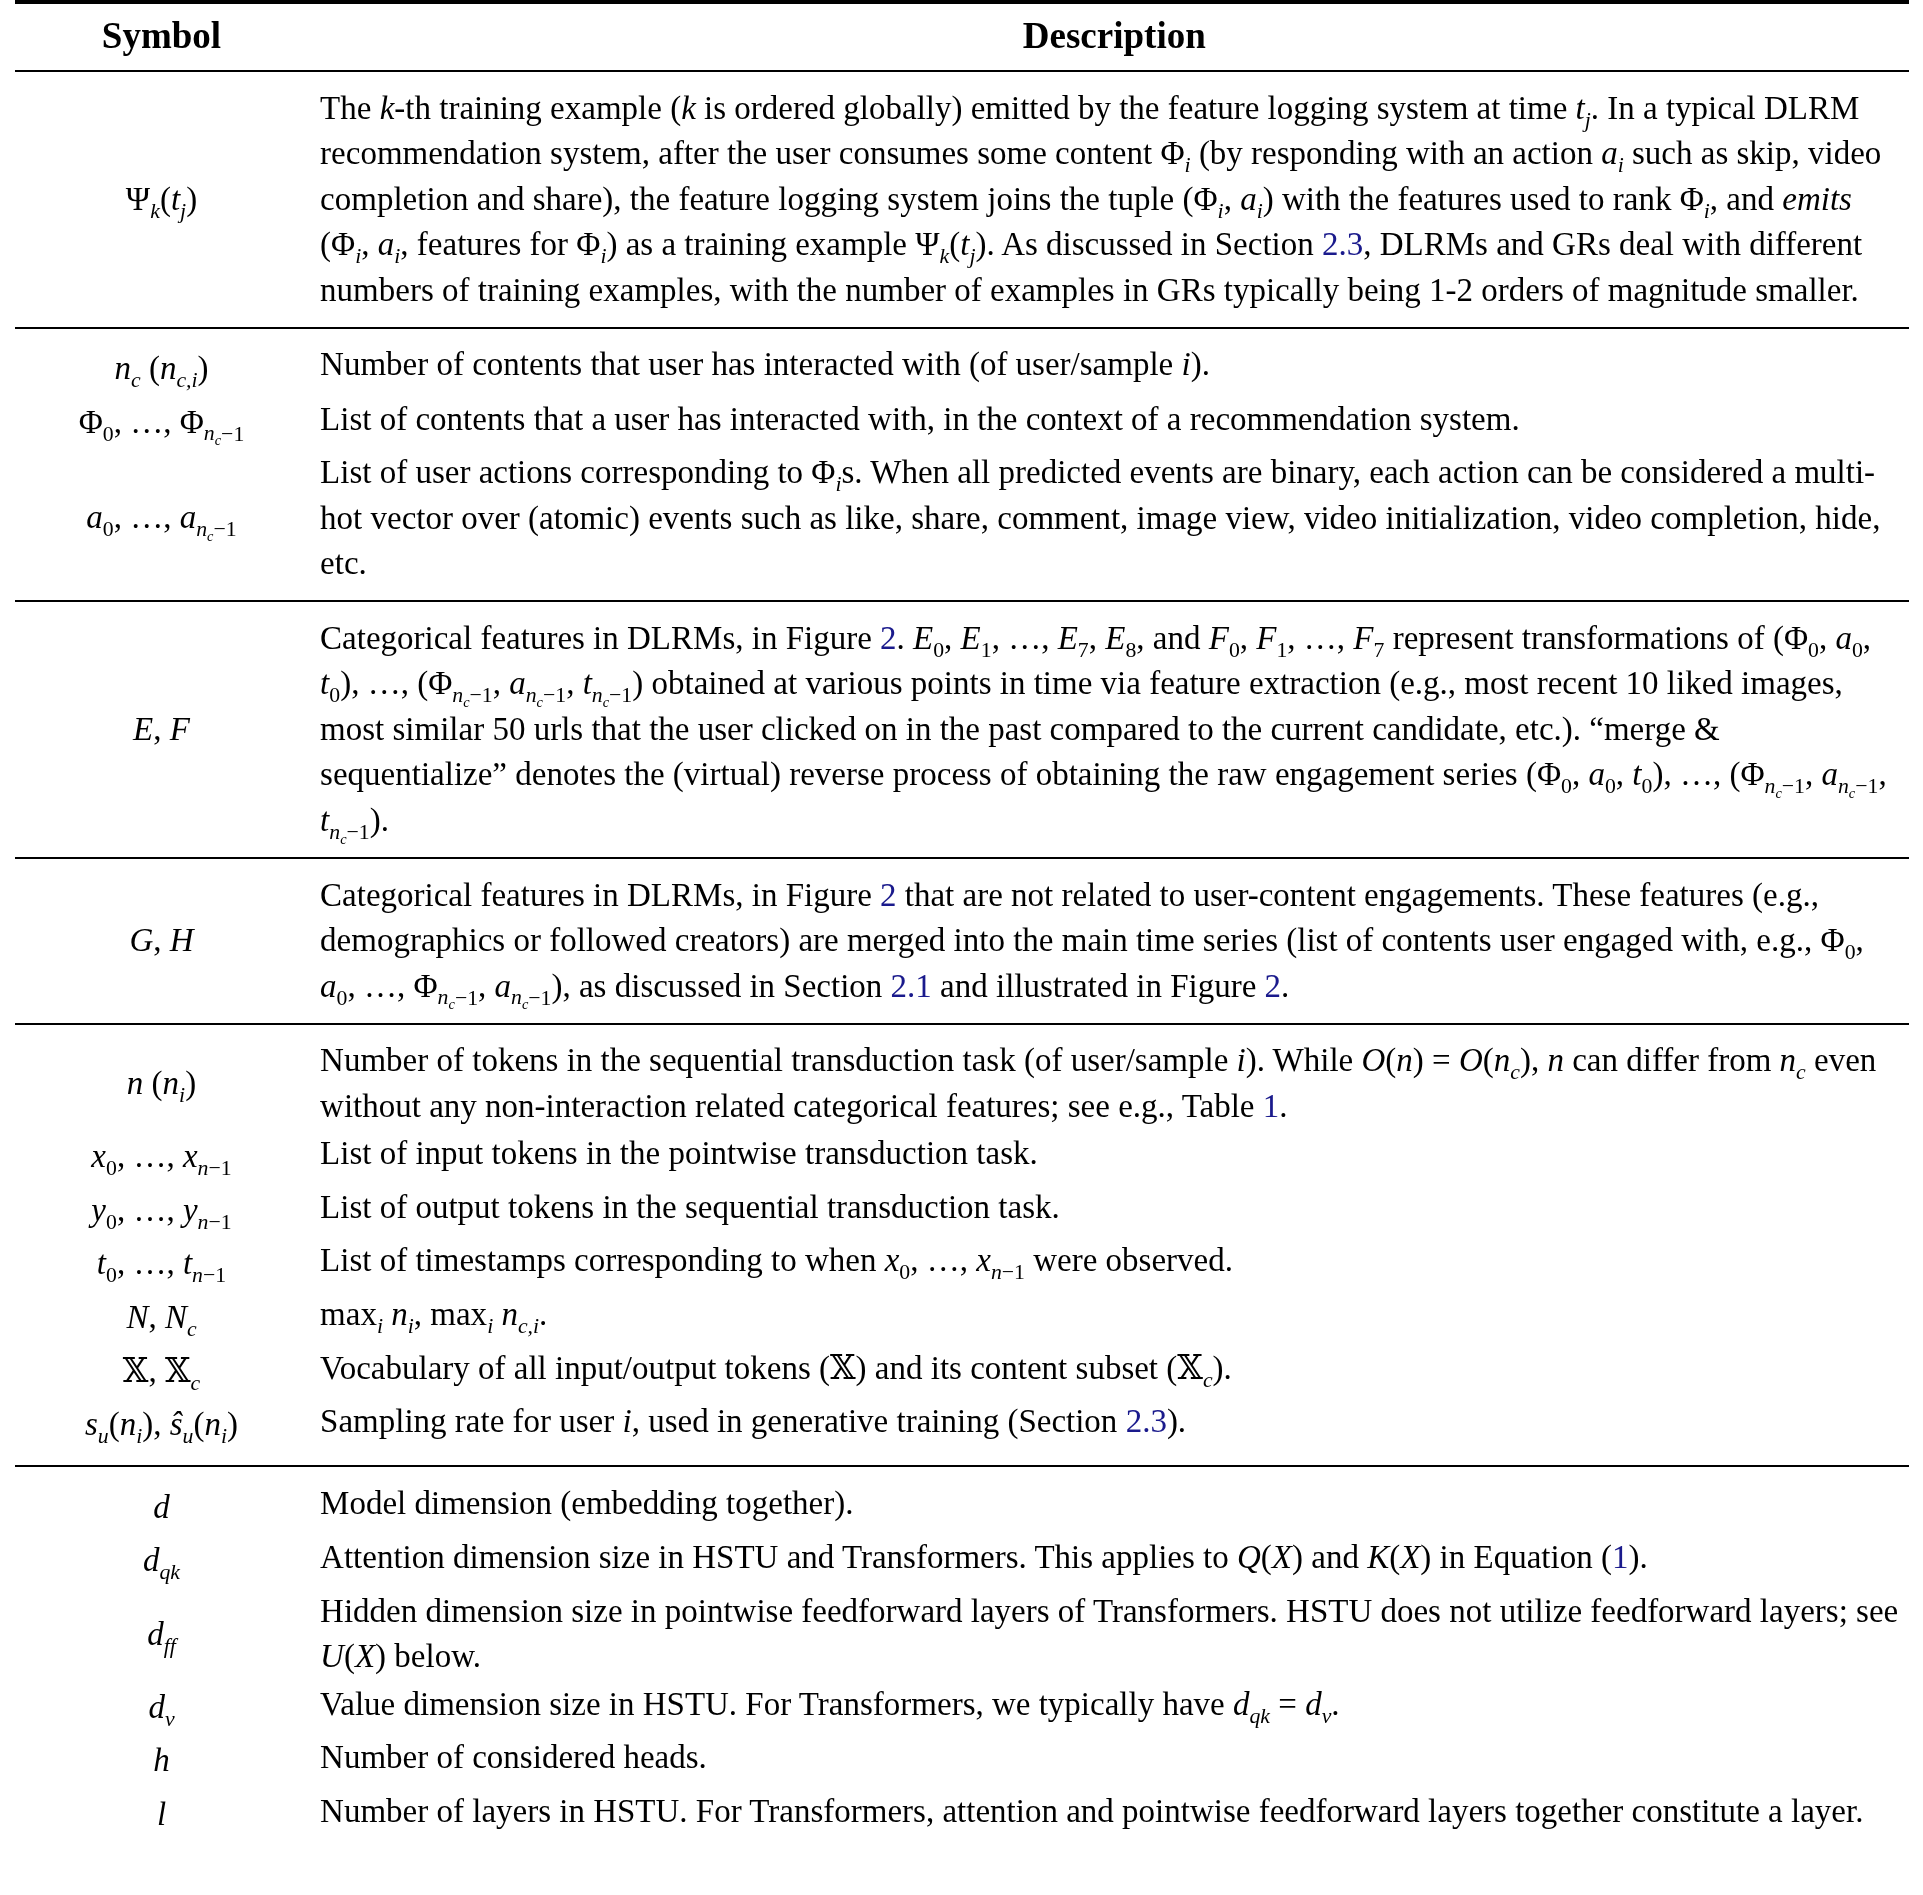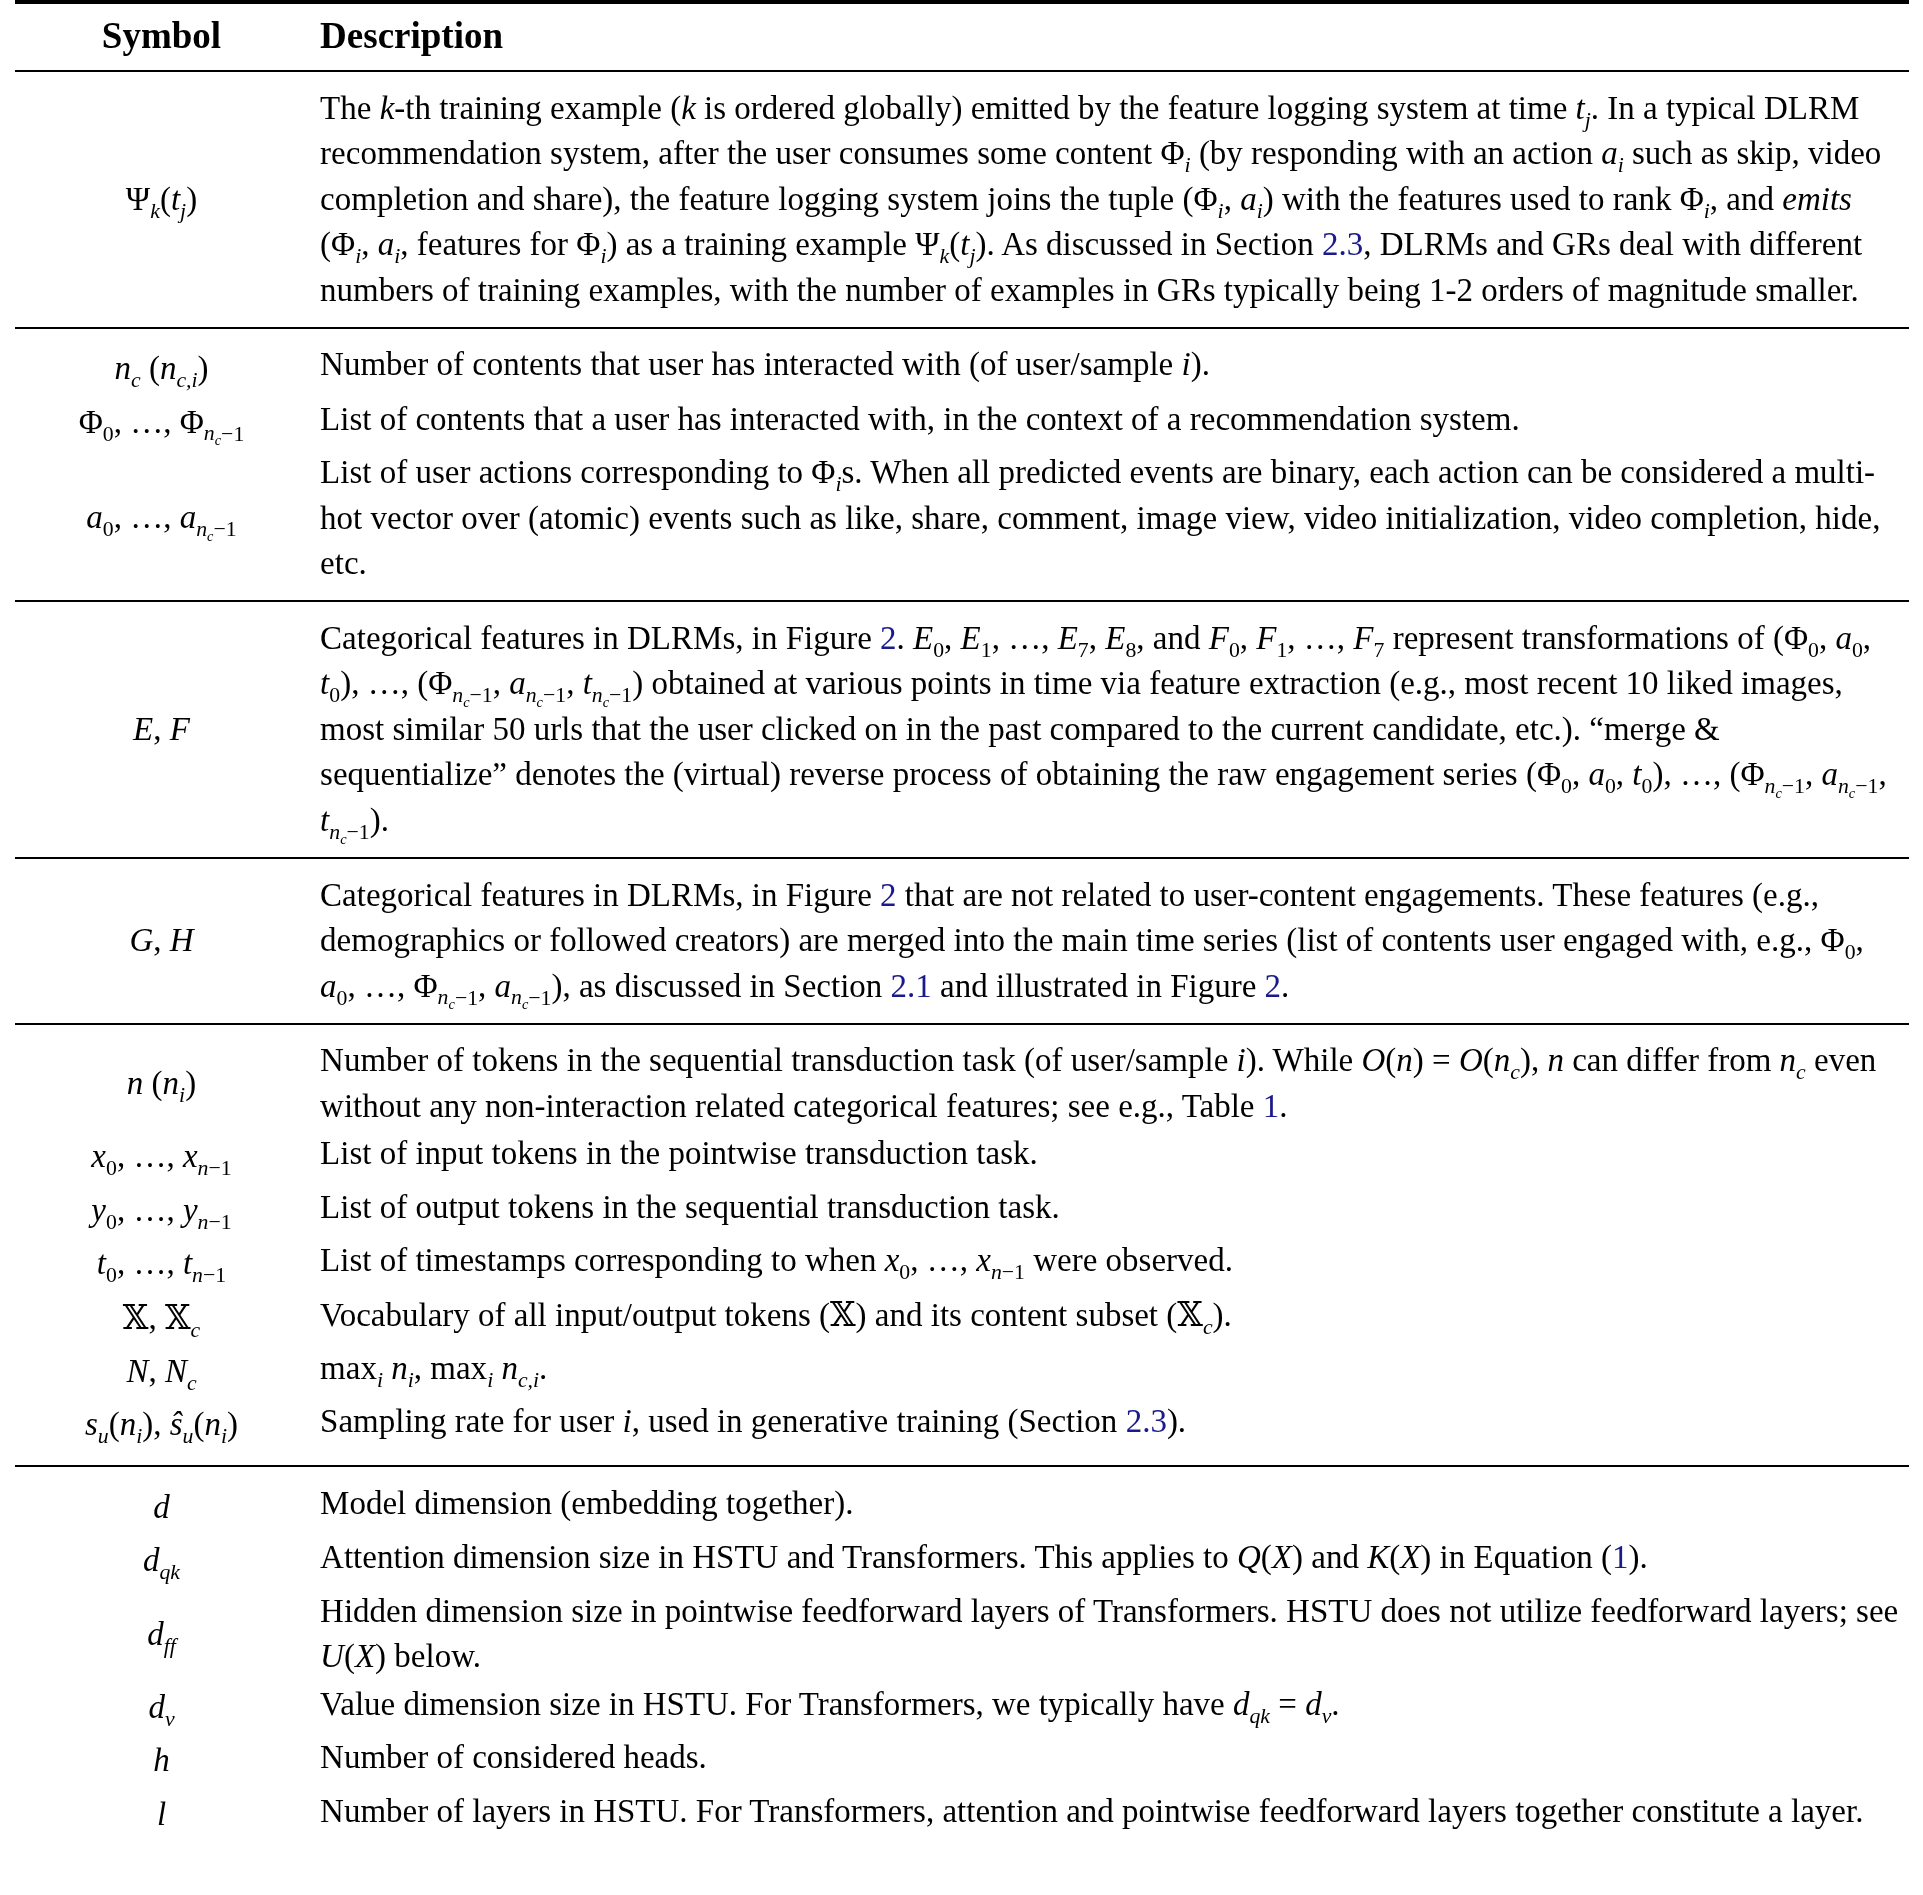--- a/index.html
+++ b/index.html
@@ -34,21 +34,21 @@
   .rule-head   { border-top: 2.9px solid #000; }
   .rule-mid    { border-top: 2.9px solid #000; }
 
   thead th {
     font-size: 37px;
     font-weight: bold;
     padding: 9.7px 0 13.5px 0;
     vertical-align: bottom;
   }
   th.sym-head  { text-align: center; }
-  th.desc-head { text-align: left; padding-left: 11.6px; }
+  th.desc-head { text-align: center; padding-left: 11.6px; }
 
   td.sym-cell {
     text-align: center;
     vertical-align: middle;
     font-size: 33px;
     line-height: 1.62;
     padding: 0 5.8px;
     white-space: nowrap;
   }
   td.desc-cell {
@@ -125,26 +125,26 @@
         </tr>
         <tr>
           <td class="sym-cell"><i>y</i><sub>0</sub>, …, <i>y</i><sub><i>n</i>−1</sub></td>
           <td class="desc-cell">List of output tokens in the sequential transduction task.</td>
         </tr>
         <tr>
           <td class="sym-cell"><i>t</i><sub>0</sub>, …, <i>t</i><sub><i>n</i>−1</sub></td>
           <td class="desc-cell">List of timestamps corresponding to when <i>x</i><sub>0</sub>, …, <i>x</i><sub><i>n</i>−1</sub> were observed.</td>
         </tr>
         <tr>
+          <td class="sym-cell"><i>N</i>, <i>N<sub>c</sub></i></td>
+          <td class="desc-cell">max<sub><i>i</i></sub> <i>n<sub>i</sub></i>, max<sub><i>i</i></sub> <i>n<sub>c,i</sub></i>.</td>
+        </tr>
+        <tr>
           <td class="sym-cell"><span class="bb">𝕏</span>, <span class="bb">𝕏</span><sub><i>c</i></sub></td>
           <td class="desc-cell">Vocabulary of all input/output tokens (<span class="bb">𝕏</span>) and its content subset (<span class="bb">𝕏</span><sub><i>c</i></sub>).</td>
-        </tr>
-        <tr>
-          <td class="sym-cell"><i>N</i>, <i>N<sub>c</sub></i></td>
-          <td class="desc-cell">max<sub><i>i</i></sub> <i>n<sub>i</sub></i>, max<sub><i>i</i></sub> <i>n<sub>c,i</sub></i>.</td>
         </tr>
         <tr class="sec-last">
           <td class="sym-cell"><i>s<sub>u</sub></i>(<i>n<sub>i</sub></i>), <i>ŝ<sub>u</sub></i>(<i>n<sub>i</sub></i>)</td>
           <td class="desc-cell">Sampling rate for user <i>i</i>, used in generative training (Section <span class="ref">2.3</span>).</td>
         </tr>
         <tr class="rule-mid sec-first">
           <td class="sym-cell"><i>d</i></td>
           <td class="desc-cell">Model dimension (embedding together).</td>
         </tr>
         <tr>

